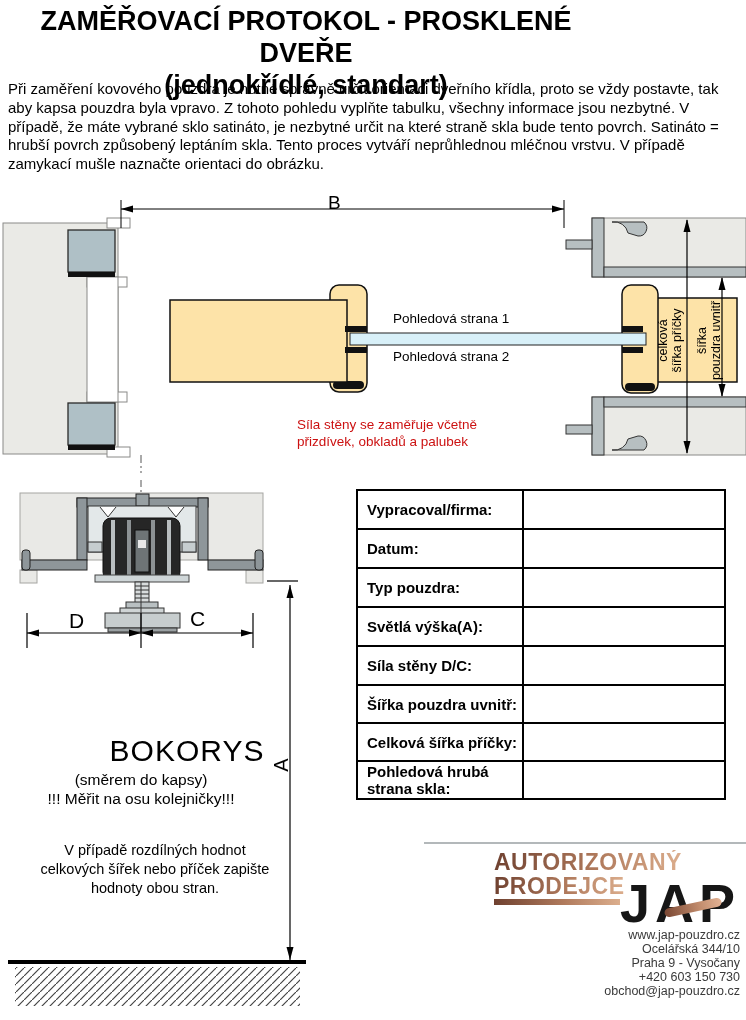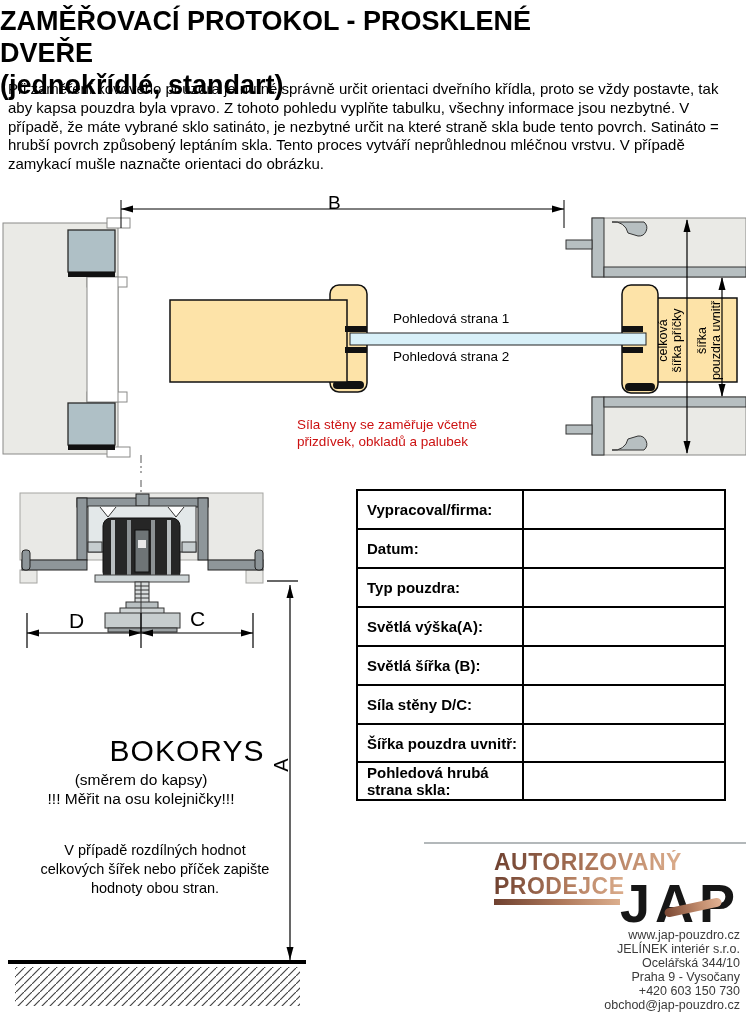--- a/index.html
+++ b/index.html
@@ -1,20 +1,20 @@
 <!DOCTYPE html>
 <html><head>
 <meta charset="utf-8">
 <style>
   html,body{margin:0;padding:0;background:#888;}
   #page{position:relative;width:746px;height:1020px;background:#ffffff;margin:0 auto;
         font-family:"Liberation Sans",sans-serif;color:#000;overflow:hidden;}
   .abs{position:absolute;}
   
-  #title{top:5px;left:0;width:612px;text-align:left;font-weight:bold;font-size:27px;line-height:32px;letter-spacing:0px;}
+  #title{top:5px;left:0;width:612px;text-align:center;font-weight:bold;font-size:27px;line-height:32px;letter-spacing:0px;}
   
   #intro{top:80px;left:8px;width:732px;font-size:15px;line-height:18.8px;}
   
   .dlabel{font-size:13.5px;white-space:nowrap;}
   .red{color:#cc1111;}
   .rot{transform:rotate(-90deg);transform-origin:center;text-align:center;font-size:12.5px;line-height:13.5px;}
   #dimB{top:192px;left:328px;font-size:19px;}
   #dimD{top:609px;left:69px;font-size:21px;}
   #dimC{top:607px;left:190px;font-size:21px;}
   #dimA{top:751px;left:261px;width:40px;height:28px;transform:rotate(-90deg);transform-origin:center;
@@ -255,46 +255,45 @@
     </tr>
     <tr class="tall">
       <td class="lab">Typ pouzdra:</td>
       <td class="val"></td>
     </tr>
     <tr class="tall">
       <td class="lab">Světlá výška(A):</td>
       <td class="val"></td>
     </tr>
     <tr class="tall">
-      <td class="lab">Světlá šířka (B):</td>
-      <td class="val"></td>
-    </tr>
-    <tr class="tall">
       <td class="lab">Síla stěny D/C:</td>
       <td class="val"></td>
     </tr>
     <tr class="short">
       <td class="lab">Šířka pouzdra uvnitř:</td>
+      <td class="val"></td>
+    </tr>
+    <tr class="short">
+      <td class="lab">Celková šířka příčky:</td>
       <td class="val"></td>
     </tr>
     <tr class="short">
       <td class="lab">Pohledová hrubá strana skla:</td>
       <td class="val"></td>
     </tr>
   </tbody>
     </table>
 
   <div class="abs" id="divider"></div>
   <div class="abs copper-text" id="badge1">AUTORIZOVANÝ</div>
   <div class="abs copper-text" id="badge2">PRODEJCE</div>
   <div class="abs" id="copper-bar"></div>
   <div class="abs" id="jap">JAP</div>
   <div class="abs" id="swoosh"></div>
   <div class="abs" id="contact">
     <div>www.jap-pouzdro.cz</div>
-    <div>JELÍNEK interiér s.r.o.</div>
     <div>Ocelářská 344/10</div>
     <div>Praha 9 - Vysočany</div>
     <div>+420 603 150 730</div>
     <div>obchod@jap-pouzdro.cz</div>
   </div>
 
 </div>
 
 </body></html>

